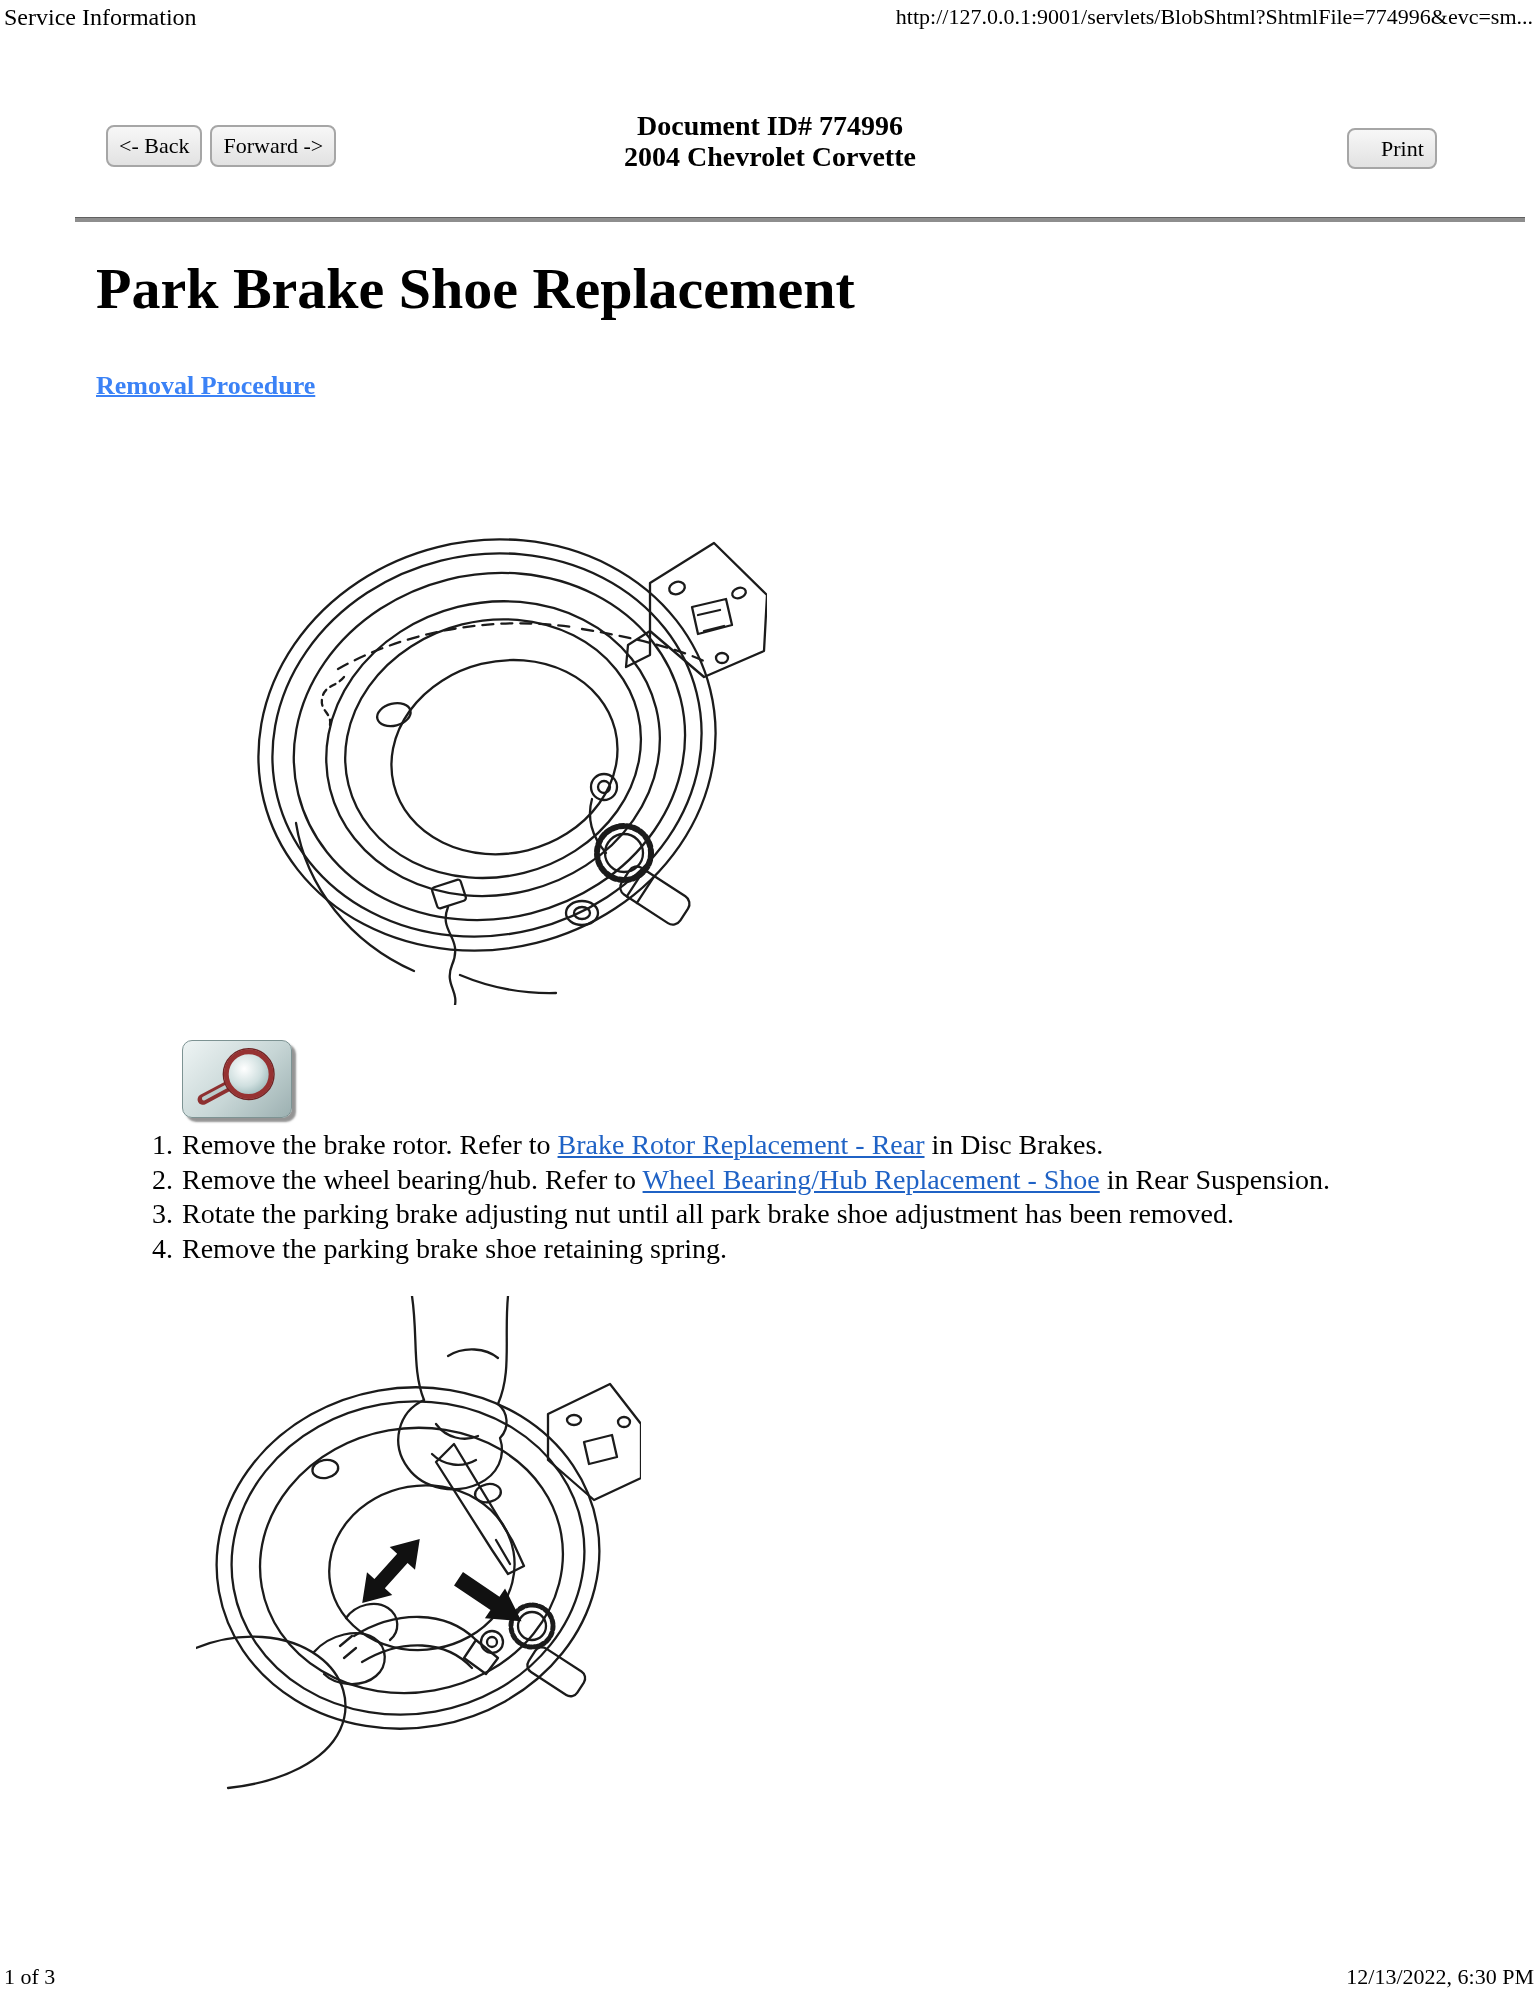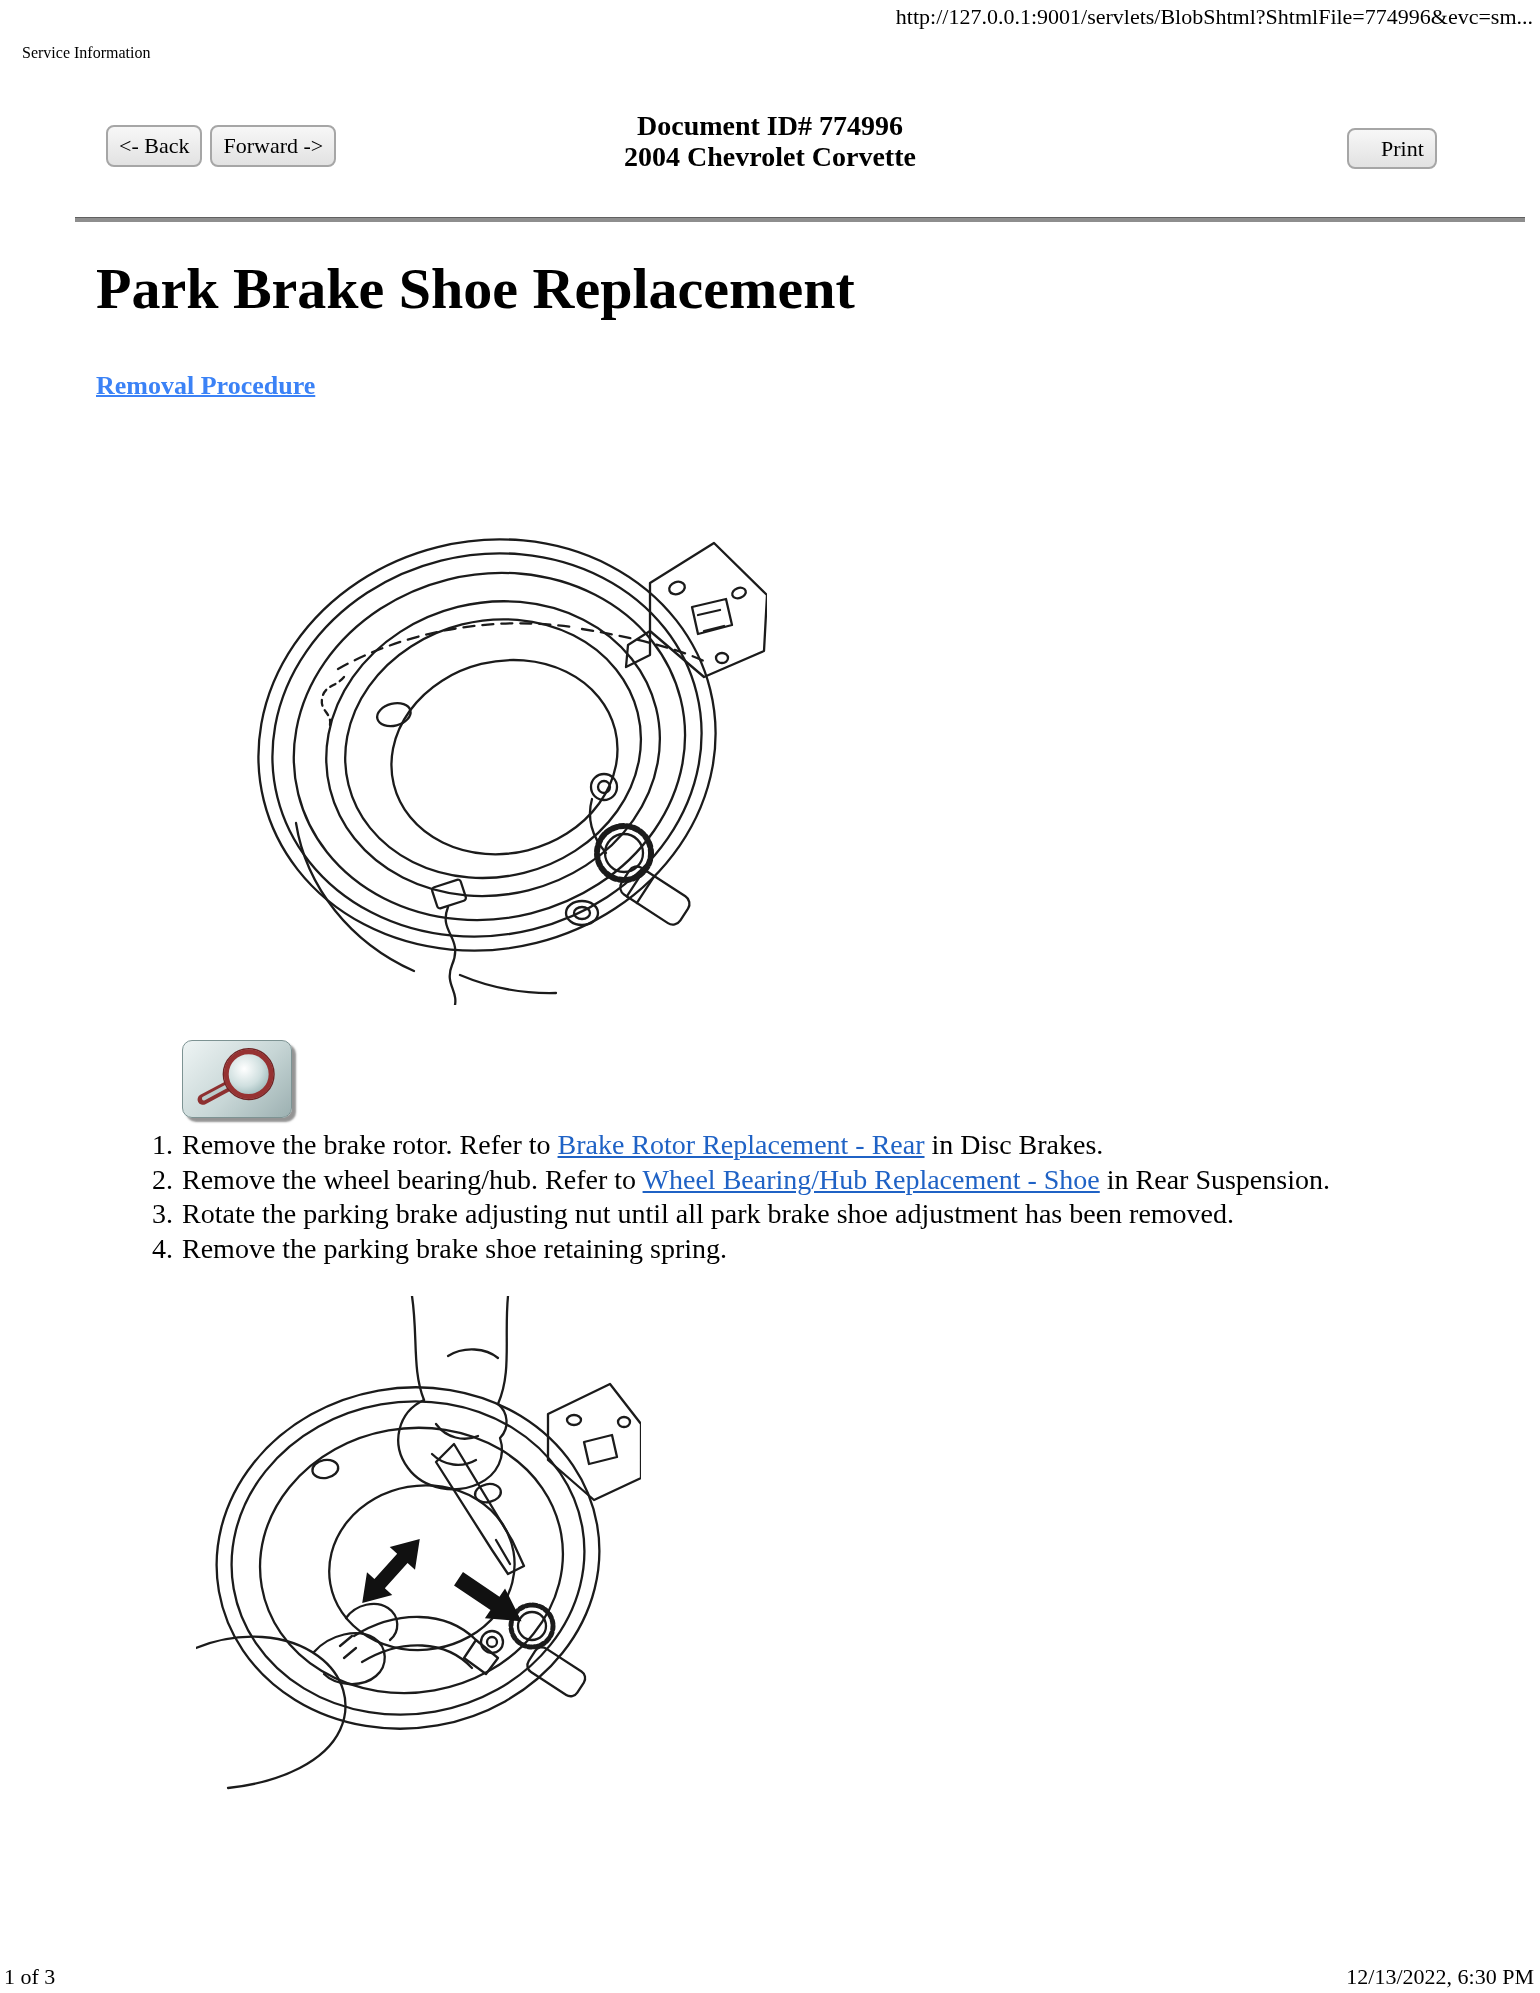--- a/index.html
+++ b/index.html
@@ -1,19 +1,19 @@
 <!DOCTYPE html>
 <html><head>
 <meta charset="utf-8">
 <style>
   html,body { margin:0; padding:0; background:#fff; }
   .page { position:relative; width:1540px; height:1993px; background:#fff;
           font-family:"Liberation Serif", serif; color:#000; overflow:hidden; }
 
-  .hdr-left  { position:absolute; left:22px;  top:4px; font-size:16px;margin-top:40px; }
+  .hdr-left  { position:absolute; left:4px;  top:4px; font-size:24px; }
   .hdr-right { position:absolute; right:7px; top:4px; font-size:22px; }
 
   .toolbar-left { position:absolute; left:106px; top:125px; display:flex; gap:8px; }
   .btn { display:inline-flex; align-items:center; justify-content:center; height:42px;
          padding:0 11px; font-family:Liberation Serif, serif; font-size:22px; color:#000;
          background:linear-gradient(#f7f7f7,#e2e2e2); border:2px solid #a6a6a6;
          border-radius:8px; cursor:pointer; white-space:nowrap;text-align:right; }
   .print-btn { position:absolute; left:1347px; top:128px; height:41px;padding-left:32px; }
 
   .doc-block { position:absolute; left:0; right:0; top:110px; text-align:center;

